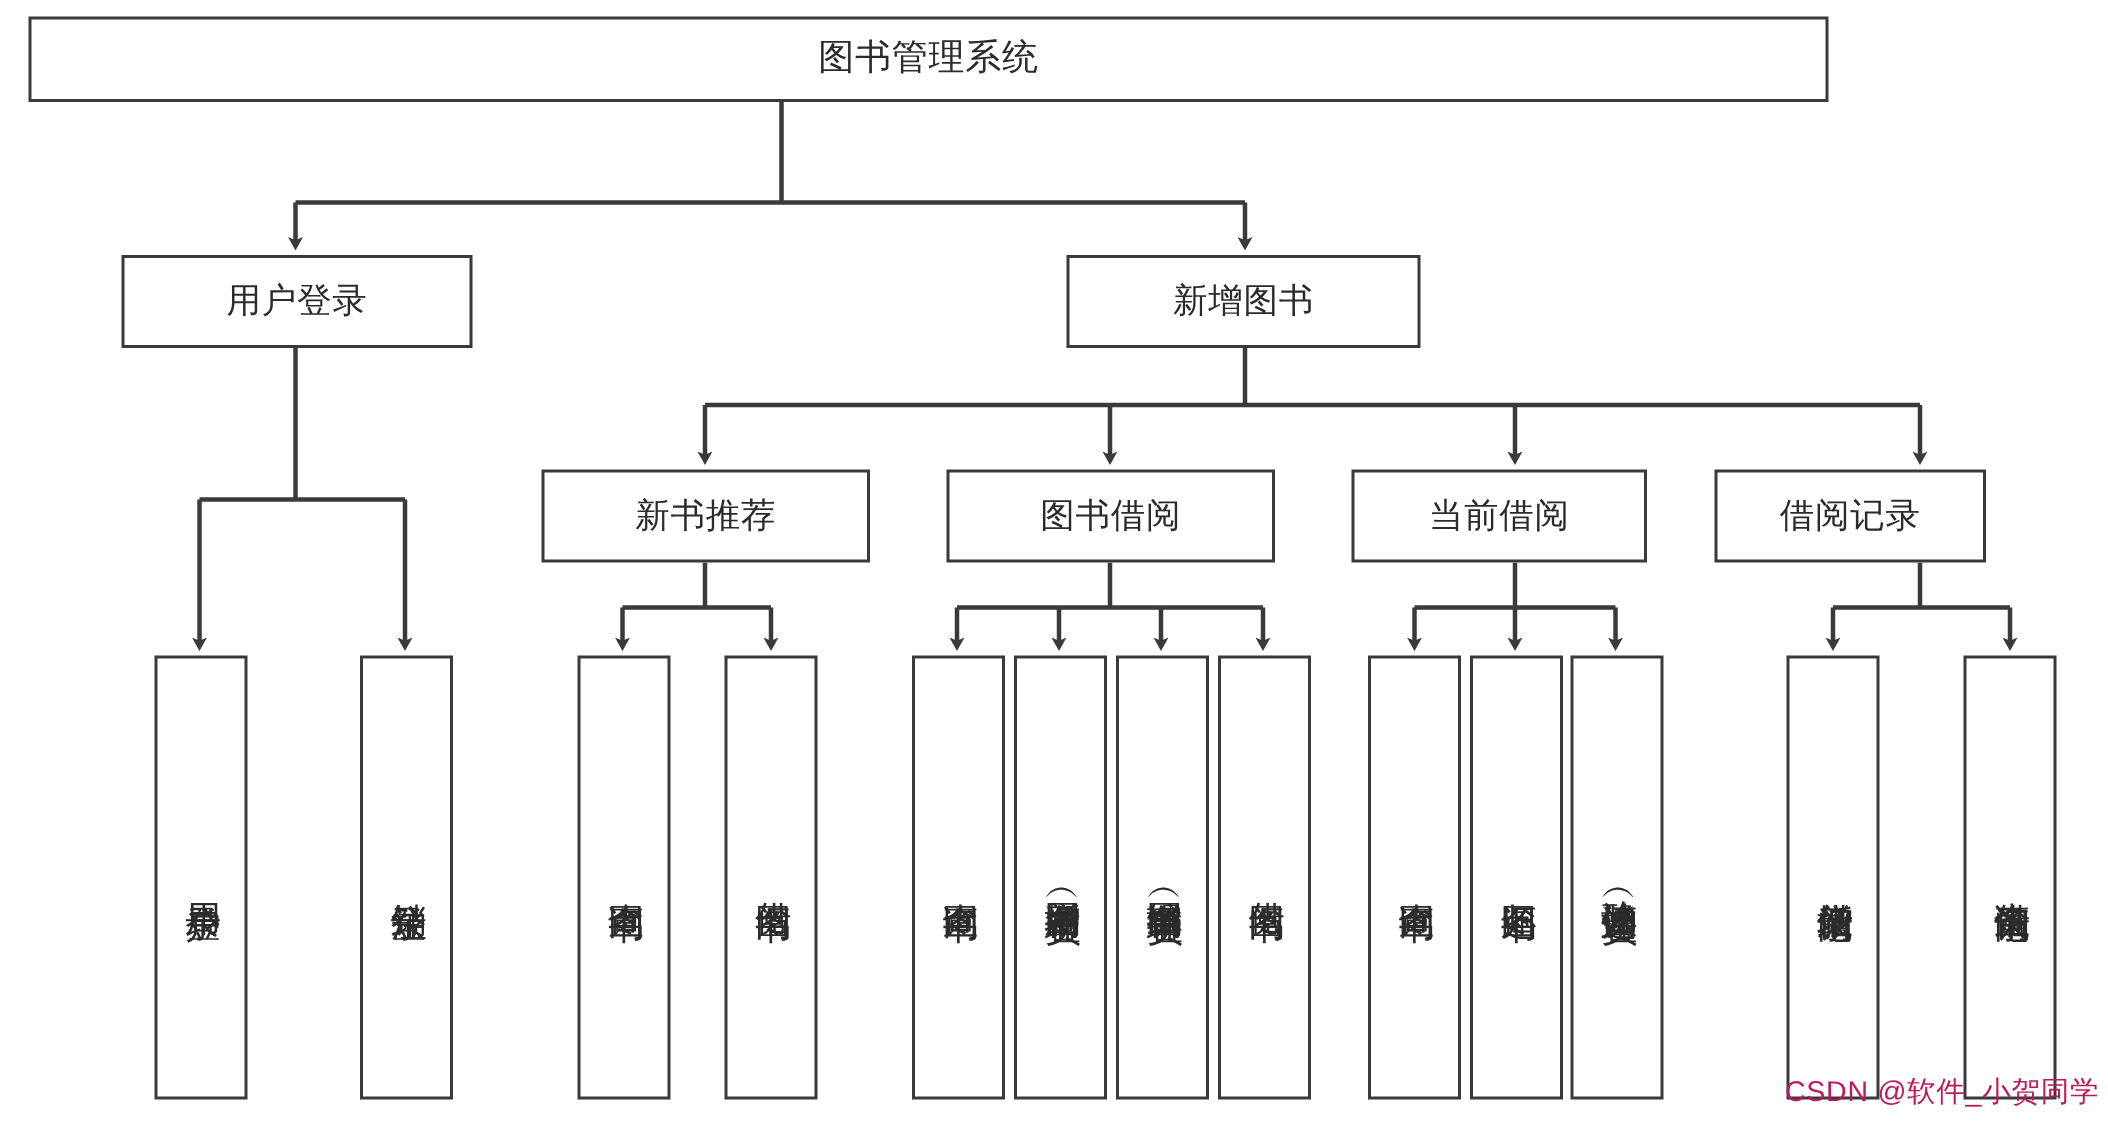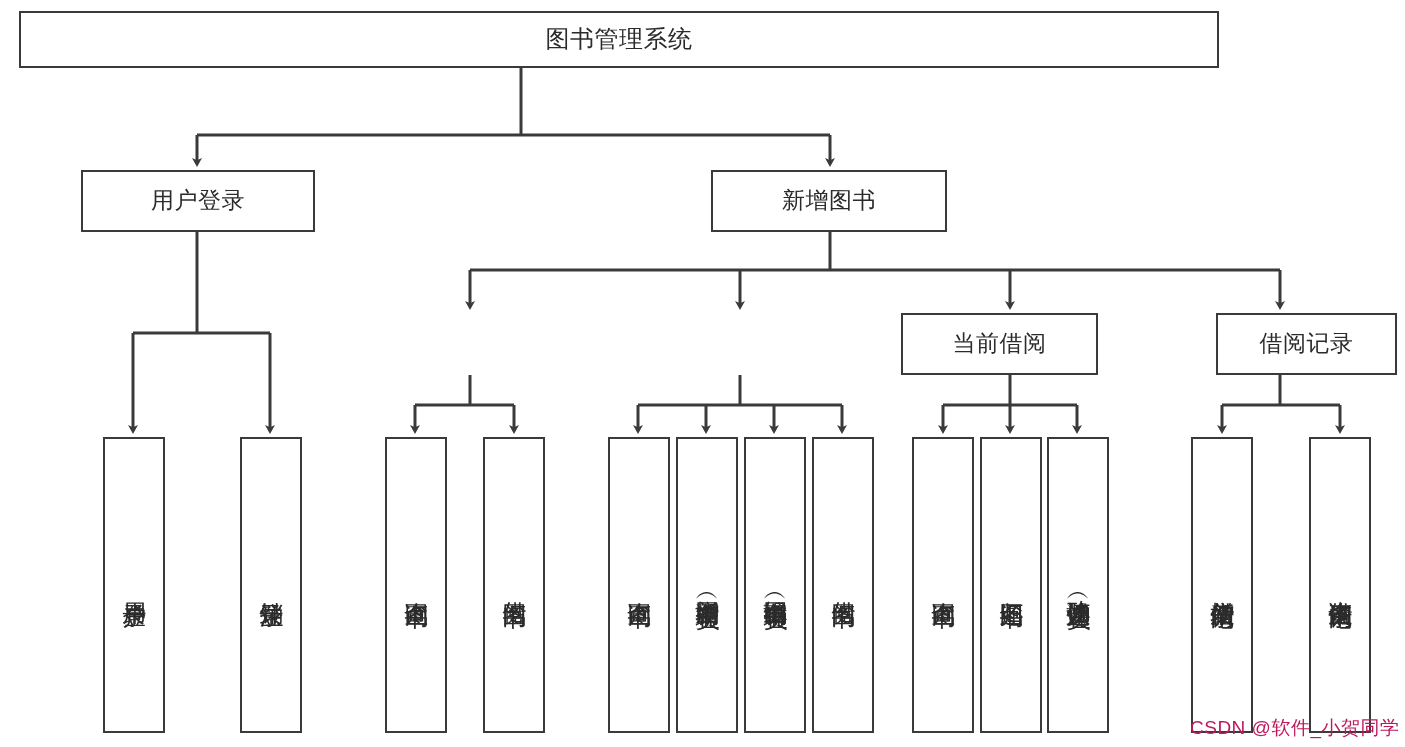--- a/index.html
+++ b/index.html
@@ -134,24 +134,30 @@
     <span class="node-label">图书管理系统</span>
   </div>
 
   <div class="node horiz" style="left:81px; top:170px; width:234px; height:62px;">
     <span class="node-label">用户登录</span>
   </div>
   <div class="node horiz" style="left:711px; top:170px; width:236px; height:62px;">
     <span class="node-label">新增图书</span>
   </div>
 
+  <div class="node horiz" style="left:361px; top:313px; width:219px; height:62px;">
+    <span class="node-label">新书推荐</span>
+  </div>
+  <div class="node horiz" style="left:631px; top:313px; width:219px; height:62px;">
+    <span class="node-label">图书借阅</span>
+  </div>
   <div class="node horiz" style="left:901px; top:313px; width:197px; height:62px;">
     <span class="node-label">当前借阅</span>
   </div>
-  <div class="node horiz" style="left:1216px; top:313px; width:181px; height:62px;">
+  <div class="node horiz" style="left:1143px; top:313px; width:181px; height:62px;">
     <span class="node-label">借阅记录</span>
   </div>
 
   <div class="node vert" style="left:103px; top:437px; width:62px; height:296px;">
     <span class="node-label">用户登录</span>
   </div>
   <div class="node vert" style="left:240px; top:437px; width:62px; height:296px;">
     <span class="node-label">注销登录</span>
   </div>
 

